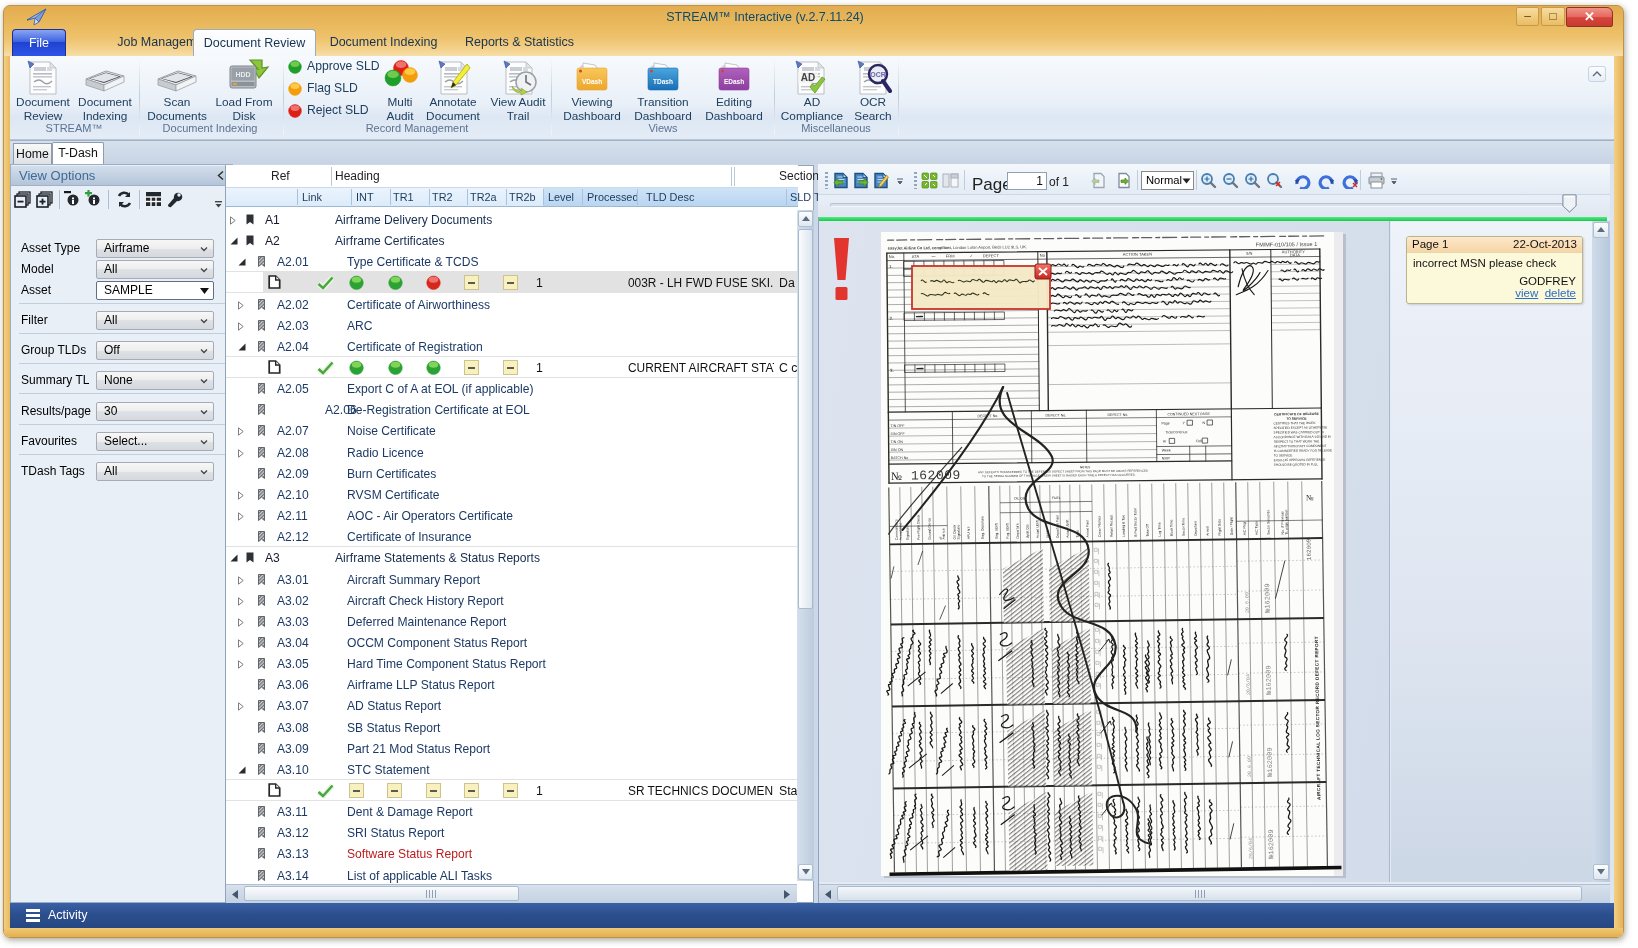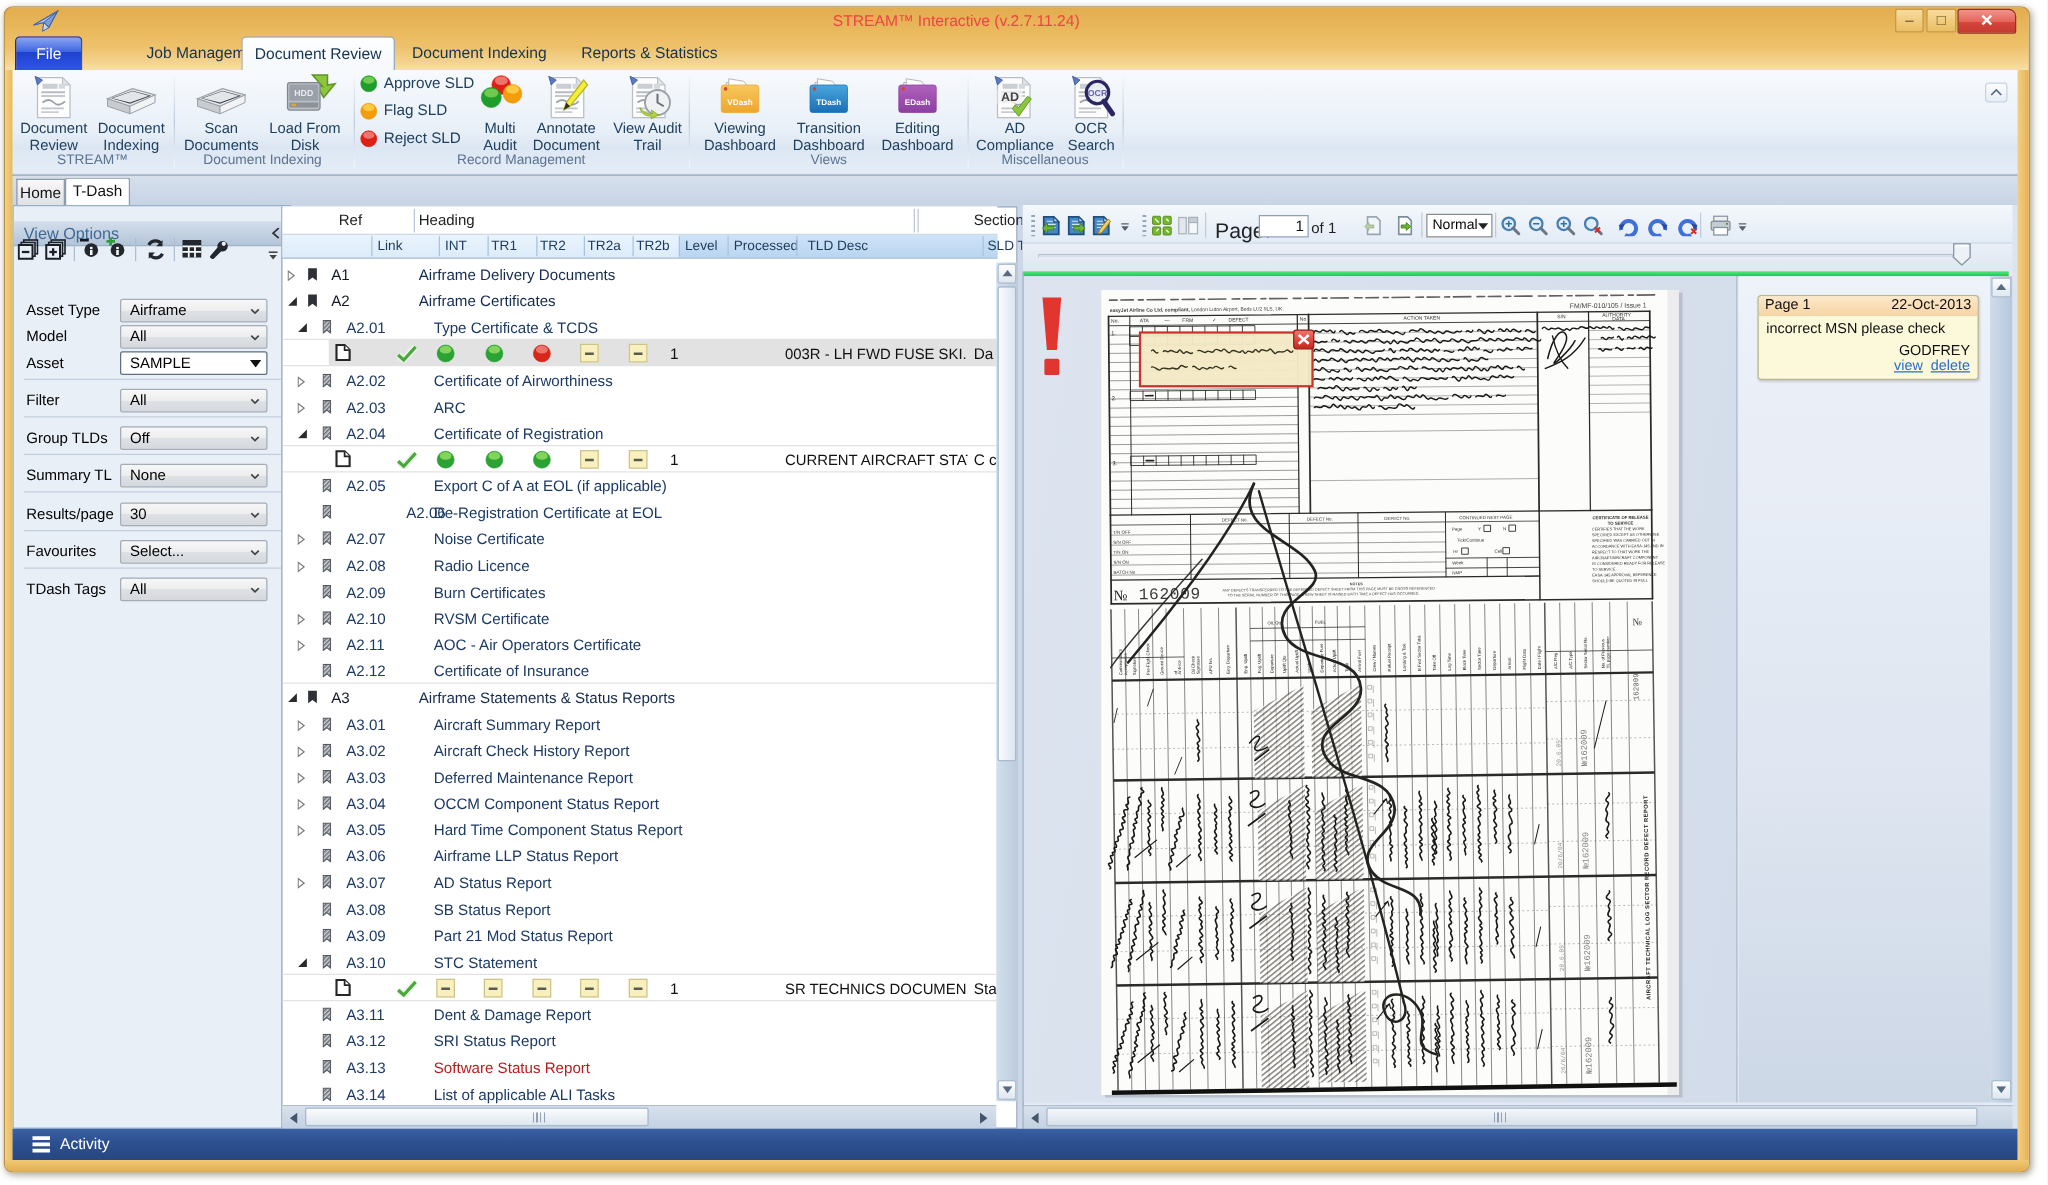--- a/index.html
+++ b/index.html
@@ -2,21 +2,21 @@
 <html><head><meta charset="utf-8"><title>STREAM</title>
 <style>
 *{margin:0;padding:0;box-sizing:border-box;}
 html,body{width:1638px;height:948px;overflow:hidden;background:#fff;
  font-family:"Liberation Sans",sans-serif;}
 .ab{position:absolute;}
 .win{left:3px;top:5px;width:1621px;height:933px;border-radius:7px;
  background:linear-gradient(#e3ac4f,#eaba5e 20px,#eec26d 32px,#f3d089 42px,#f8e4b4 53px,#f9ecca 56px);
  box-shadow:1px 2px 6px rgba(60,50,20,.45);
  border:1px solid #bb944c;}
-.title{top:10px;left:0;width:1530px;text-align:center;font-size:12.5px;color:#ef4444;}
+.title{top:10px;left:0;width:1530px;text-align:center;font-size:12.5px;color:#0c4a6e;}
 .wbtn{top:7px;height:19px;border:1px solid #c59a4e;border-radius:2px;text-align:center;
  color:#5d4a22;font-size:12px;line-height:16px;background:linear-gradient(#f7dc9e,#eabd62);}
 .close{top:7px;left:1566px;width:47px;height:20px;border:1px solid #93302a;border-radius:2px 6px 2px 2px;
  background:linear-gradient(#f0938a,#e5655b 52%,#d5453c 53%,#c63b31);text-align:center;
  color:#fff;font-size:13px;line-height:18px;font-weight:bold;}
 .rtab{position:absolute;top:29px;height:28px;line-height:27px;text-align:center;font-size:12.5px;color:#16324f;}
 .filetab{left:12px;top:29px;width:54px;height:27px;border-radius:4px 4px 0 0;color:#fff;
  background:linear-gradient(#8aa5f2,#3c63e0 45%,#1f41cf 46%,#2f55e8);border:1px solid #1b2f94;border-bottom:none;
  font-size:12.5px;line-height:26px;text-align:center;position:absolute;}
 .activetab{border:1px solid #9aaabf;border-bottom:none;border-radius:4px 4px 0 0;
@@ -25,21 +25,21 @@
  background:linear-gradient(#f7fafd,#e9f0f8 55%,#dde7f3 72%,#e4edf7);}
 .ribline{top:139px;left:4px;width:1616px;height:2px;background:linear-gradient(#c4d1e2,#96a7bd);}
 .rgroup-label{position:absolute;top:122px;font-size:11px;color:#5b7292;text-align:center;width:160px;}
 .rsep{position:absolute;top:59px;height:76px;width:1px;background:linear-gradient(#f6f9fc,#bfccdd 50%,#f2f6fa);}
 .riblabel{position:absolute;font-size:11.8px;color:#204060;text-align:center;line-height:13.5px;width:120px;}
 .tabstrip{top:141px;left:4px;width:1616px;height:23px;background:linear-gradient(#d6e0ed,#c7d4e4);}
 .ltab{position:absolute;height:21px;font-size:12.3px;color:#111;text-align:center;line-height:20px;}
 .content{top:164px;left:4px;width:1616px;height:739px;background:#ccd8e7;}
 .lpanel{left:10px;top:164px;width:223px;height:739px;background:#e9eff7;border:1px solid #99aec7;}
 .lhead{position:absolute;left:1px;top:2px;width:219px;height:20px;background:linear-gradient(#d3deeb,#b4c5d9);
- border-bottom:1px solid #9fb2c8;color:#3e6a96;font-size:13px;line-height:19px;padding-left:8px;margin-top:11px;}
+ border-bottom:1px solid #9fb2c8;color:#3e6a96;font-size:13px;line-height:19px;padding-left:8px;}
 .lrow{position:absolute;left:0;width:100%;height:20px;font-size:12px;color:#000;}
 .lrow .lab{position:absolute;left:10px;top:2px;}
 .dd{position:absolute;left:85px;top:-2px;width:118px;height:19px;border:1px solid #a5acb5;border-radius:2px;
  background:linear-gradient(#f7f7f7,#ededee 50%,#dee1e5 50%,#d5d9de);font-size:12px;line-height:17px;padding-left:7px;color:#000;}
 .lsep{position:absolute;left:8px;width:207px;height:1px;background:#c3cedd;}
 .tree{left:225px;top:165px;width:589px;height:738px;background:#fff;border:1px solid #8fa3bc;}
 .dsep{position:absolute;left:0;width:560px;height:1px;background:#e2e2e2;}
 .status{left:10px;top:903px;width:1604px;height:25px;background:linear-gradient(#3a61a5,#2c4f8e 45%,#264781);color:#fff;font-size:12.5px;}
 .viewer{left:818px;top:164px;width:800px;height:739px;background:#e3eaf4;border-left:1px solid #8fa3bc;}
 .note{position:absolute;left:15px;top:15px;width:177px;height:68px;border:1px solid #b9b593;border-radius:3px;background:#fcf8da;box-shadow:1px 1px 2px rgba(0,0,0,.15);font-size:11.5px;}

